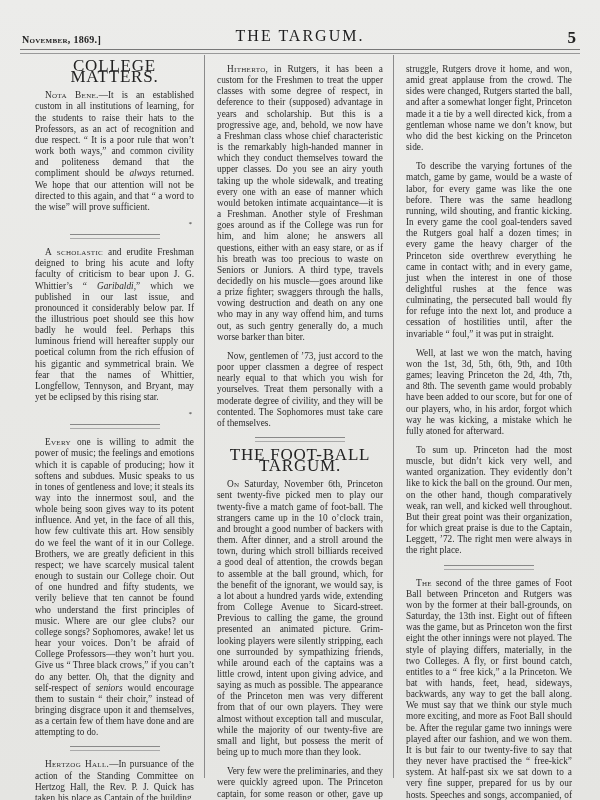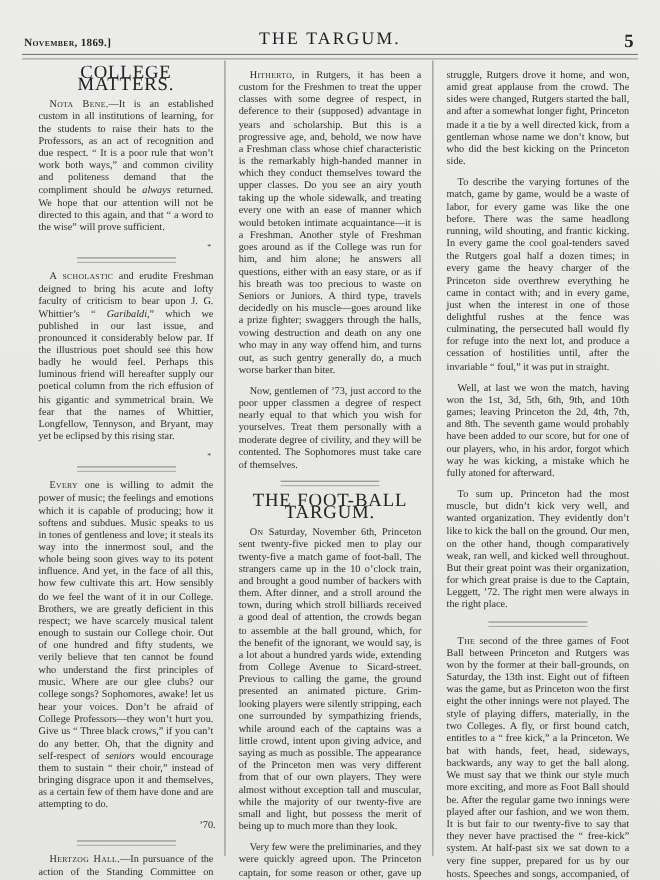--- a/index.html
+++ b/index.html
@@ -80,21 +80,20 @@
 
     <p><span class="sc">Nota Bene.</span><span>—It is an established custom in all institutions of learning, for the students to raise their hats to the Professors, as an act of recognition and due respect. “ It is a poor rule that won’t work both ways,” and common civility and politeness demand that the compliment should be </span><span class="it">always</span><span> returned. We hope that our attention will not be directed to this again, and that “ a word to the wise” will prove sufficient.</span></p>
     <div class="star">*</div>
     <div class="divider"></div>
 
     <p><span class="sc">A scholastic</span><span> and erudite Freshman deigned to bring his acute and lofty faculty of criticism to bear upon J. G. Whittier’s “ </span><span class="it">Garibaldi</span><span>,” which we published in our last issue, and pronounced it considerably below par. If the illustrious poet should see this how badly he would feel. Perhaps this luminous friend will hereafter supply our poetical column from the rich effusion of his gigantic and symmetrical brain. We fear that the names of Whittier, Longfellow, Tennyson, and Bryant, may yet be eclipsed by this rising star.</span></p>
     <div class="star">*</div>
     <div class="divider"></div>
 
     <p><span class="sc">Every</span><span> one is willing to admit the power of music; the feelings and emotions which it is capable of producing; how it softens and subdues. Music speaks to us in tones of gentleness and love; it steals its way into the innermost soul, and the whole being soon gives way to its potent influence. And yet, in the face of all this, how few cultivate this art. How sensibly do we feel the want of it in our College. Brothers, we are greatly deficient in this respect; we have scarcely musical talent enough to sustain our College choir. Out of one hundred and fifty students, we verily believe that ten cannot be found who understand the first principles of music. Where are our glee clubs? our college songs? Sophomores, awake! let us hear your voices. Don’t be afraid of College Professors—they won’t hurt you. Give us “ Three black crows,” if you can’t do any better. Oh, that the dignity and self-respect of </span><span class="it">seniors</span><span> would encourage them to sustain “ their choir,” instead of bringing disgrace upon it and themselves, as a certain few of them have done and are attempting to do.</span></p>
-    <div class="sig">’70.</div>
     <div class="divider"></div>
 
     <p><span class="sc">Hertzog Hall.</span><span>—In pursuance of the action of the Standing Committee on Hertzog Hall, the Rev. P. J. Quick has taken his place as Captain of the building, and is discharging his duties in an earnest, faithful, and efficient manner.</span></p>
     <p>Ample provisions have been made for the care and comfort of the students, and good board provided for those desirous of taking their meals in the building. A well prepared table, and a genial company invite thither, and the kind demeanor of the “ Pater Familias,” gives dignity and a home-like influence to the “ Hertzog Family.”</p>
 
   </div>
 
   <div class="col col2">
     <p><span class="sc">Hitherto</span><span>, in Rutgers, it has been a custom for the Freshmen to treat the upper classes with some degree of respect, in deference to their (supposed) advantage in years and scholarship. But this is a progressive age, and, behold, we now have a Freshman class whose chief characteristic is the remarkably high-handed manner in which they conduct themselves toward the upper classes. Do you see an airy youth taking up the whole sidewalk, and treating every one with an ease of manner which would betoken intimate acquaintance—it is a Freshman. Another style of Freshman goes around as if the College was run for him, and him alone; he answers all questions, either with an easy stare, or as if his breath was too precious to waste on Seniors or Juniors. A third type, travels decidedly on his muscle—goes around like a prize fighter; swaggers through the halls, vowing destruction and death on any one who may in any way offend him, and turns out, as such gentry generally do, a much worse barker than biter.</span></p>
     <p>Now, gentlemen of ’73, just accord to the poor upper classmen a degree of respect nearly equal to that which you wish for yourselves. Treat them personally with a moderate degree of civility, and they will be contented. The Sophomores must take care of themselves.</p>

